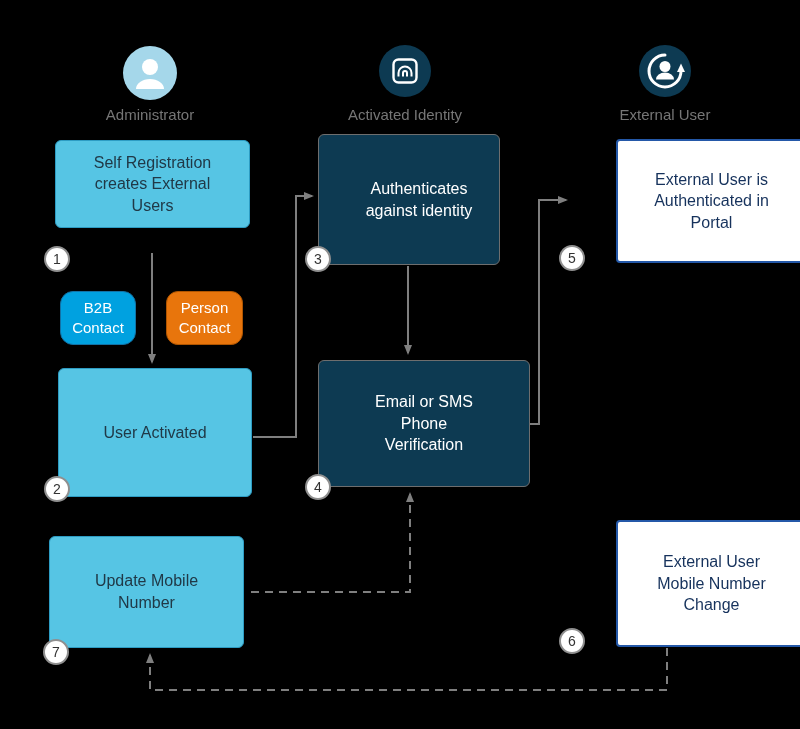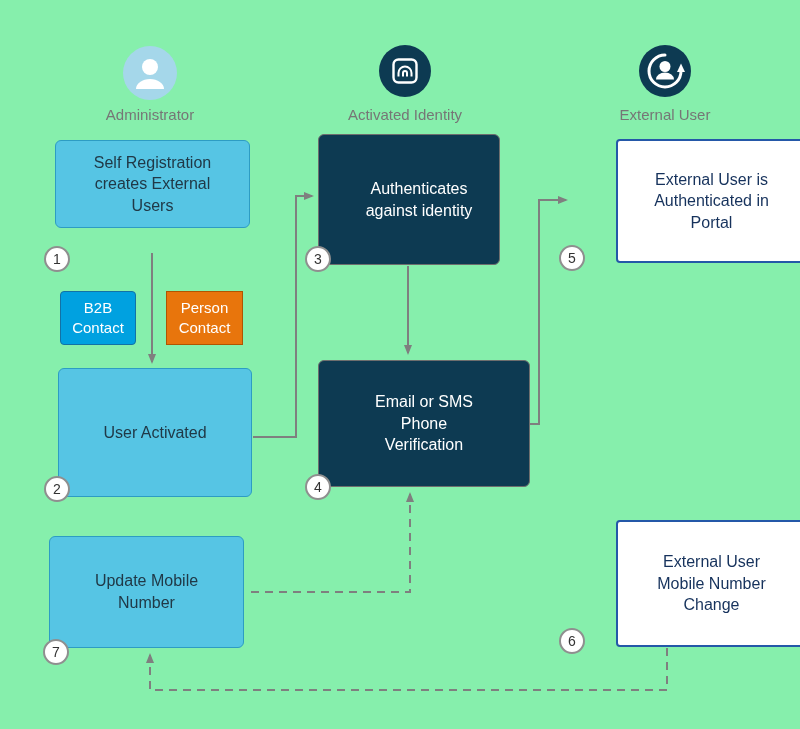--- a/index.html
+++ b/index.html
@@ -1,34 +1,34 @@
 <!DOCTYPE html>
 <html style="--light-blue: #56C5E4; --navy: #0D3A52; --blue: #00A1E0; --orange: #E8750C; --white-box-border: #2458A8; --arrow: #7F7F7F; --lane-label: #767676; --admin-icon-bg: #A5D7EA;"><head>
 <meta charset="utf-8">
 <style>
   html,body{margin:0;padding:0;background:#fff;}
   .canvas{
-    position:relative;width:800px;height:729px;background:#86efac;
+    position:relative;width:800px;height:729px;background:#000000;
     font-family:"Liberation Sans", sans-serif;overflow:hidden;
   }
   .lane-label{
     position:absolute;text-align:center;font-size:15px;
     color:var(--lane-label,#767676);z-index:2;
   }
   .icon{position:absolute;z-index:2;}
   .node{
     position:absolute;display:flex;align-items:center;justify-content:center;
     text-align:center;white-space:pre-line;line-height:1.35;border-radius:6px;
     z-index:2;box-sizing:border-box;padding:4px;
   }
   .cyan{background:var(--light-blue,#56C5E4);border:1px solid #2D9CC3;color:#203947;font-size:16px;}
   .navy{background:var(--navy,#0D3A52);border:1px solid #6E6E6E;color:#ffffff;font-size:16px;}
   .white-box{background:#fff;border:2px solid var(--white-box-border,#2458A8);border-radius:4px;color:#16325C;font-size:16px;margin-left:44px;}
-  .blue-sm{background:var(--blue,#00A1E0);border:1px solid #1272A6;color:#fff;font-size:15px;border-radius:4px;}
-  .orange-sm{background:var(--orange,#E8750C);border:1px solid #B05500;color:#fff;font-size:15px;border-radius:0;}
+  .blue-sm{background:var(--blue,#00A1E0);border:1px solid #1272A6;color:#fff;font-size:15px;border-radius:13px;}
+  .orange-sm{background:var(--orange,#E8750C);border:1px solid #B05500;color:#fff;font-size:15px;border-radius:12px;}
   .badge{
     position:absolute;width:26px;height:26px;border-radius:50%;background:#fff;
     border:2px solid #8F8F8F;color:#333;display:flex;align-items:center;
     justify-content:center;font-size:14px;z-index:3;box-sizing:border-box;
   }
   svg.arrows{position:absolute;left:0;top:0;z-index:1;pointer-events:none;}
   .flow{fill:none;stroke:var(--arrow,#7F7F7F);stroke-width:2;}
   .dashed{stroke-dasharray:8 6;}
   .ah{fill:var(--arrow,#7F7F7F);}
   .icon-navy-bg{fill:var(--navy,#0D3A52);}

